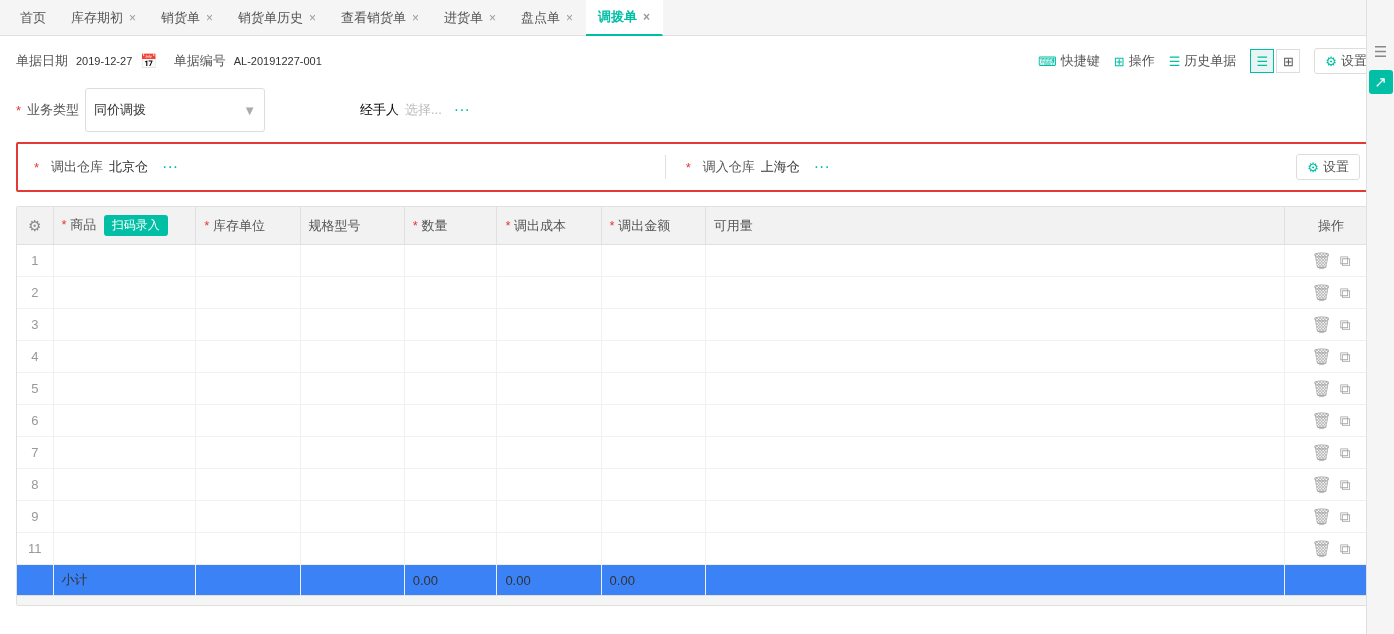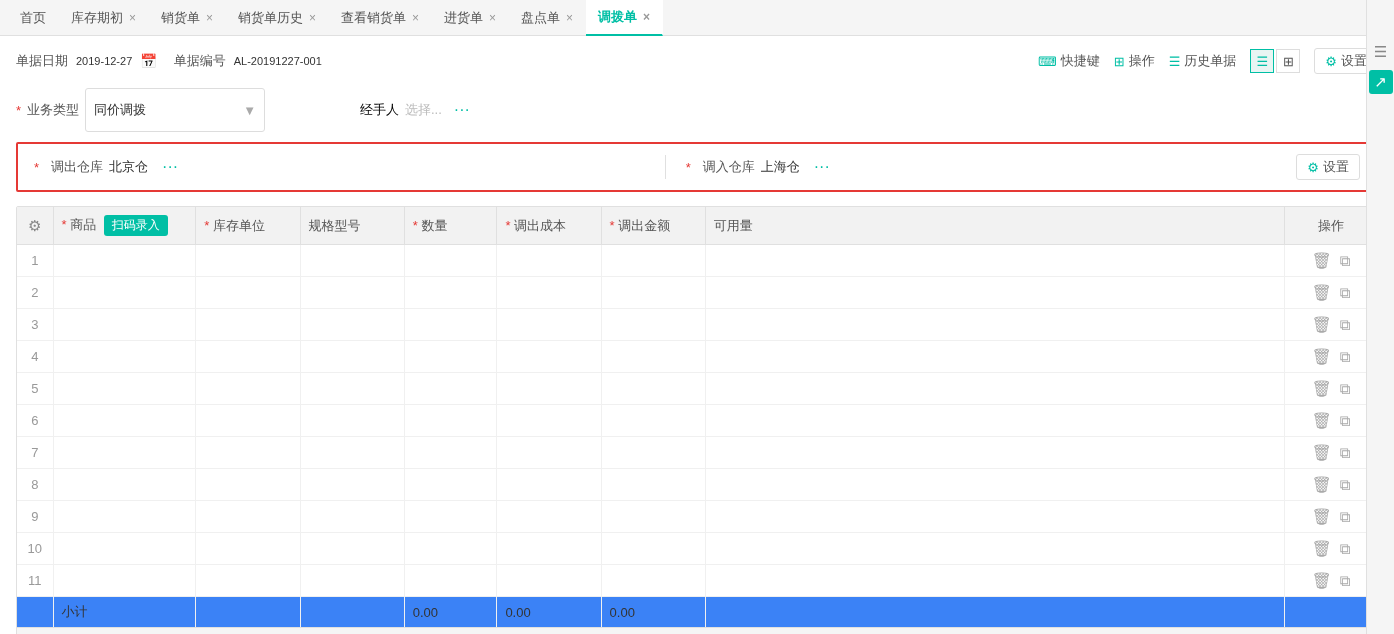--- a/index.html
+++ b/index.html
@@ -505,36 +505,20 @@
               <td></td>
               <td>
                 <div class="action-cell">
       <span class="action-icon">🗑</span>
       <span class="action-icon2">⧉</span>
     </div>
               </td>
             </tr>
             <tr>
               <td class="row-num">9</td>
-              <td></td>
-              <td></td>
-              <td></td>
-              <td></td>
-              <td></td>
-              <td></td>
-              <td></td>
-              <td>
-                <div class="action-cell">
-      <span class="action-icon">🗑</span>
-      <span class="action-icon2">⧉</span>
-    </div>
-              </td>
-            </tr>
-            <tr>
-              <td class="row-num">10</td>
               <td></td>
               <td></td>
               <td></td>
               <td></td>
               <td></td>
               <td></td>
               <td></td>
               <td>
                 <div class="action-cell">
       <span class="action-icon">🗑</span>

